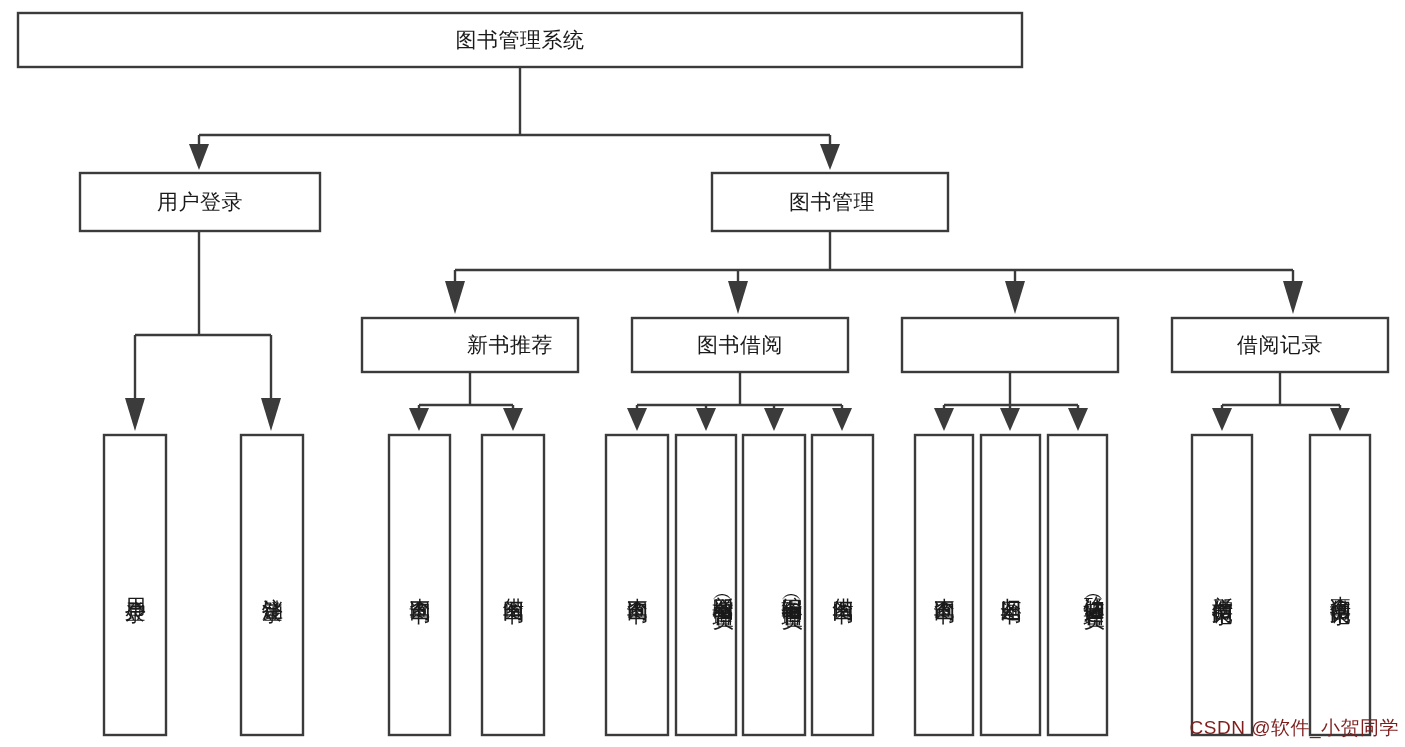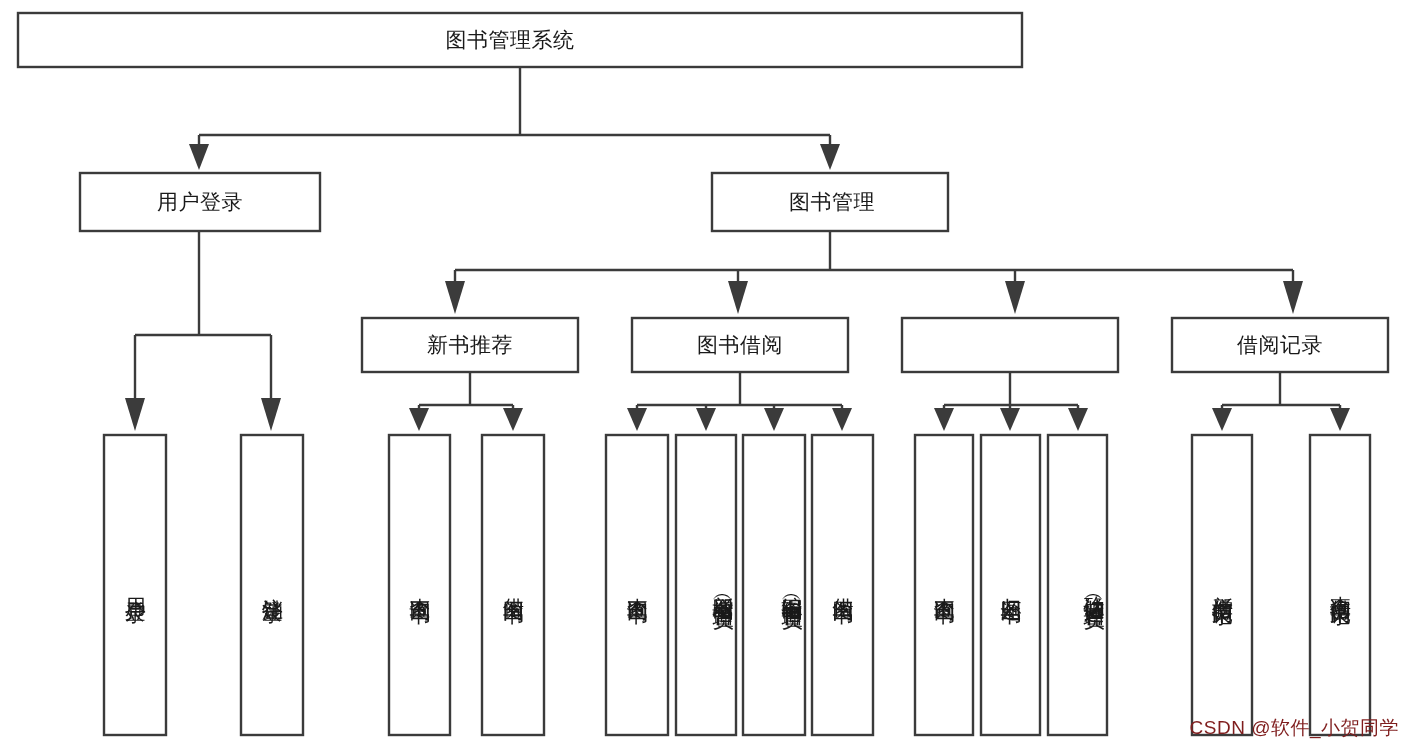--- a/index.html
+++ b/index.html
@@ -176,26 +176,26 @@
     <rect class="node-box" x="676" y="435" width="60" height="300"></rect>
     <rect class="node-box" x="743" y="435" width="62" height="300"></rect>
     <rect class="node-box" x="812" y="435" width="61" height="300"></rect>
     <rect class="node-box" x="915" y="435" width="58" height="300"></rect>
     <rect class="node-box" x="981" y="435" width="59" height="300"></rect>
     <rect class="node-box" x="1048" y="435" width="59" height="300"></rect>
     <rect class="node-box" x="1192" y="435" width="60" height="300"></rect>
     <rect class="node-box" x="1310" y="435" width="60" height="300"></rect>
   </svg>
 
-  <div class="node-label horizontal" style="left:8px; top:13px; width:1004px; height:54px;">图书管理系统</div>
+  <div class="node-label horizontal" style="left:18px; top:13px; width:1004px; height:54px;">图书管理系统</div>
 
   <div class="node-label horizontal" style="left:80px; top:173px; width:240px; height:58px;">用户登录</div>
   <div class="node-label horizontal" style="left:712px; top:173px; width:240px; height:58px;">图书管理</div>
 
-  <div class="node-label horizontal" style="left:362px; top:318px; width:216px; height:54px;">新书推荐</div>
+  <div class="node-label horizontal" style="left:362px; top:318px; width:216px; height:54px;padding-left:40px;">新书推荐</div>
   <div class="node-label horizontal" style="left:632px; top:318px; width:216px; height:54px;">图书借阅</div>
   <div class="node-label horizontal" style="left:1172px; top:318px; width:216px; height:54px;border-radius:20px;">借阅记录</div>
 
   <div class="node-label vertical" style="left:104px; top:435px; width:62px; height:300px;">用户登录</div>
   <div class="node-label vertical" style="left:241px; top:435px; width:62px; height:300px;">注销登录</div>
   <div class="node-label vertical" style="left:389px; top:435px; width:61px; height:300px;">查询图书</div>
   <div class="node-label vertical" style="left:482px; top:435px; width:62px; height:300px;">借阅图书</div>
   <div class="node-label vertical" style="left:606px; top:435px; width:62px; height:300px;">查询图书</div>
   <div class="node-label vertical top-aligned" style="left:676px; top:435px; width:60px; height:300px;">新增图书（管理员）</div>
   <div class="node-label vertical top-aligned" style="left:743px; top:435px; width:62px; height:300px;">编辑图书（管理员）</div>

